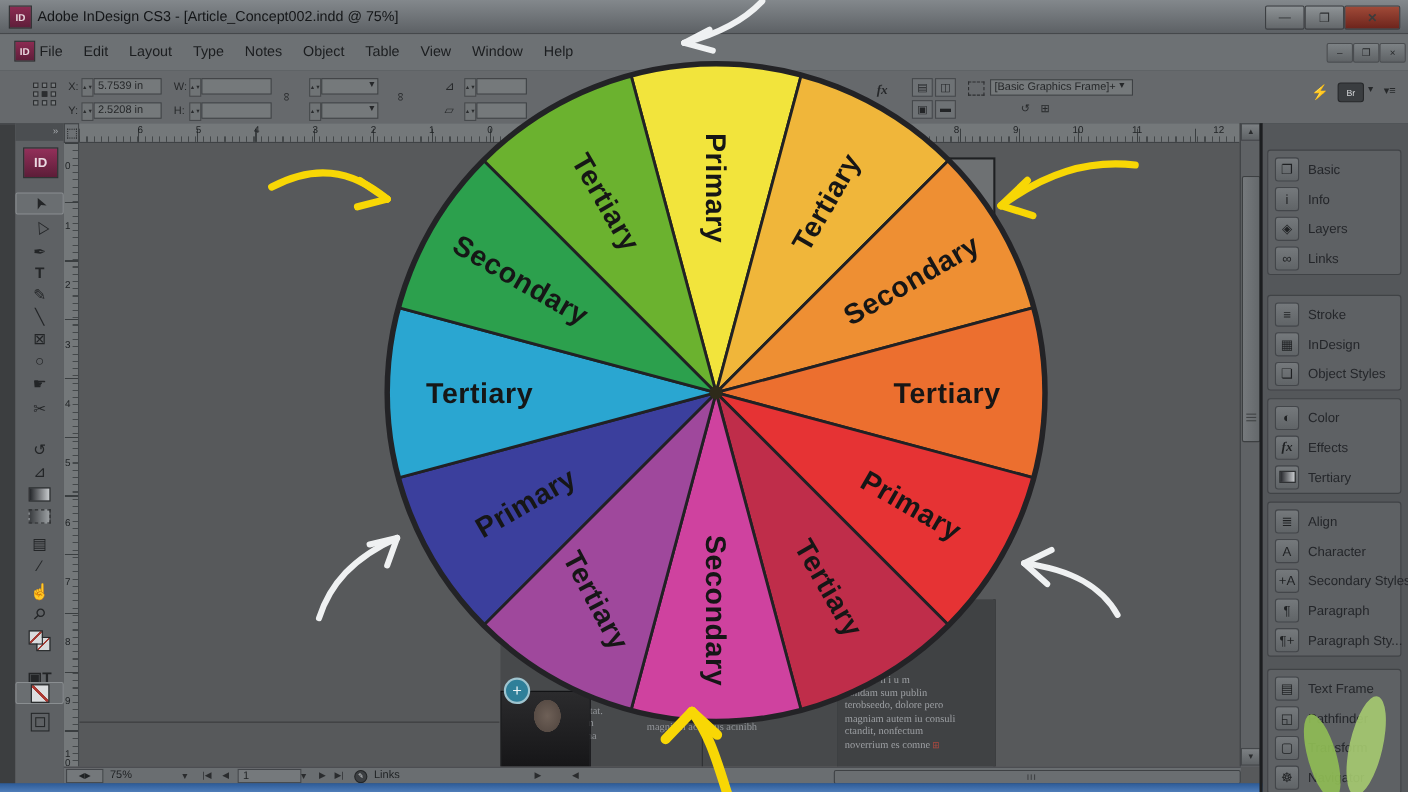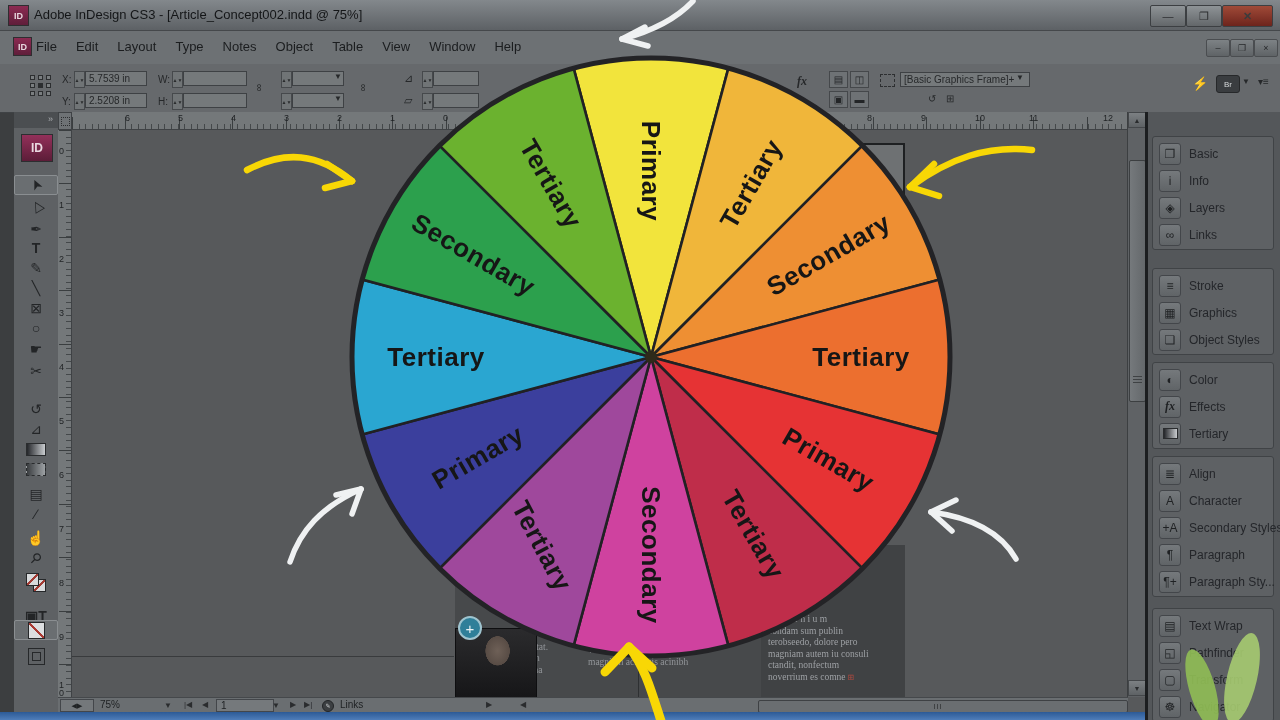--- a/index.html
+++ b/index.html
@@ -416,21 +416,21 @@
           <span class="dock-label">Links</span>
         </div>
       </div>
       <div class="dock-group" style="top: 156px; height: 87px; padding-top: 3px;">
         <div class="dock-row">
           <div class="dock-ico">≡</div>
           <span class="dock-label">Stroke</span>
         </div>
         <div class="dock-row">
           <div class="dock-ico">▦</div>
-          <span class="dock-label">Graphics</span>
+          <span class="dock-label">InDesign</span>
         </div>
         <div class="dock-row">
           <div class="dock-ico">❏</div>
           <span class="dock-label">Object Styles</span>
         </div>
       </div>
       <div class="dock-group" style="top: 250px; height: 87px; padding-top: 3px;">
         <div class="dock-row">
           <div class="dock-ico">◐</div>
           <span class="dock-label">Color</span>
@@ -464,21 +464,21 @@
           <span class="dock-label">Paragraph</span>
         </div>
         <div class="dock-row">
           <div class="dock-ico">¶+</div>
           <span class="dock-label">Paragraph Sty...</span>
         </div>
       </div>
       <div class="dock-group" style="top: 496px; height: 114px; padding-top: 3px;">
         <div class="dock-row">
           <div class="dock-ico">▤</div>
-          <span class="dock-label">Text Wrap</span>
+          <span class="dock-label">Text Frame</span>
         </div>
         <div class="dock-row">
           <div class="dock-ico">◱</div>
           <span class="dock-label">Pathfinder</span>
         </div>
         <div class="dock-row">
           <div class="dock-ico">▢</div>
           <span class="dock-label">Transform</span>
         </div>
         <div class="dock-row">

